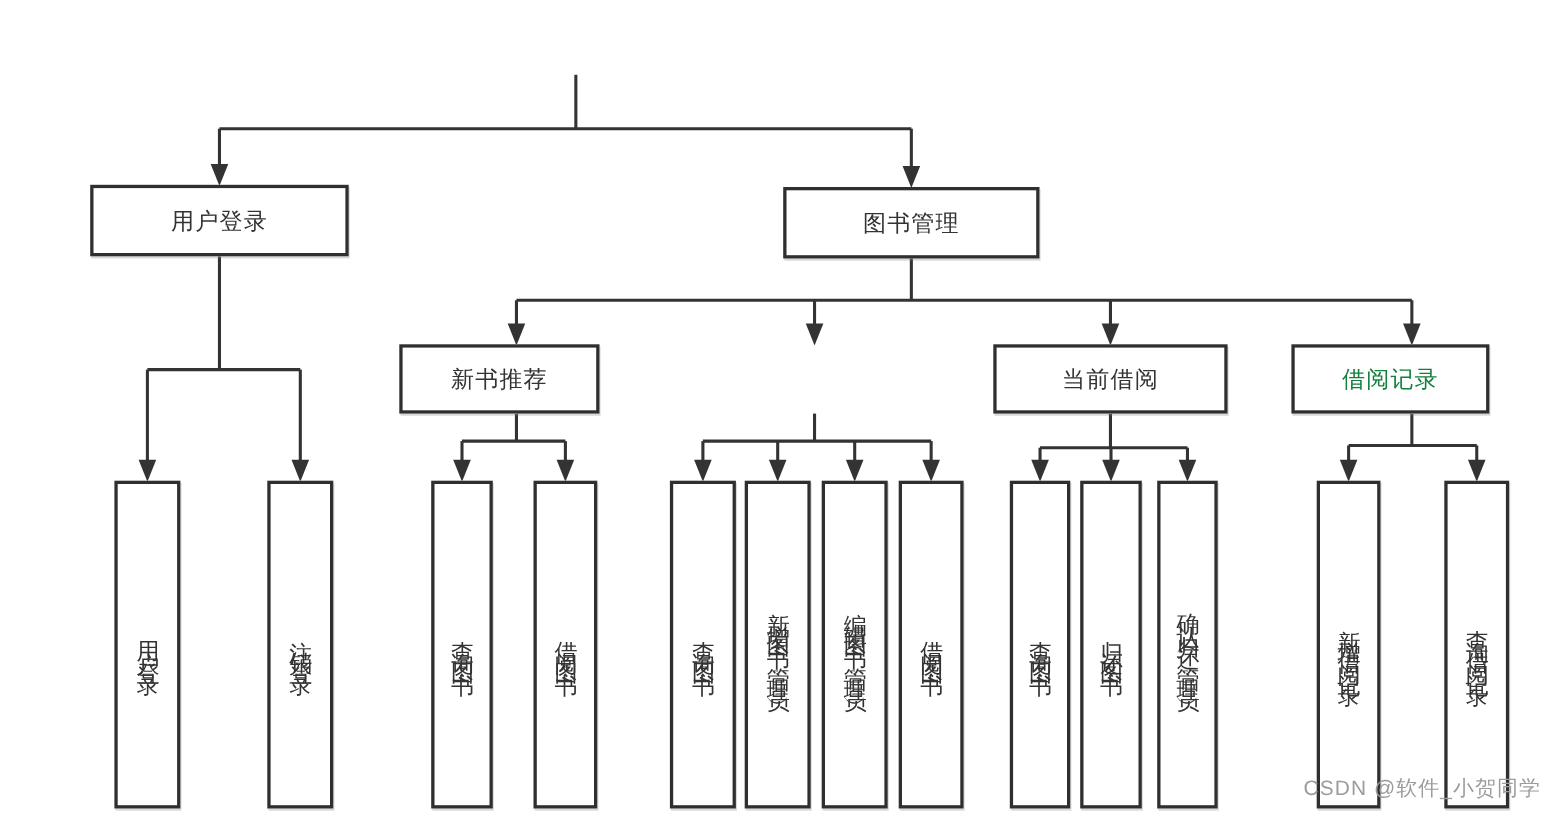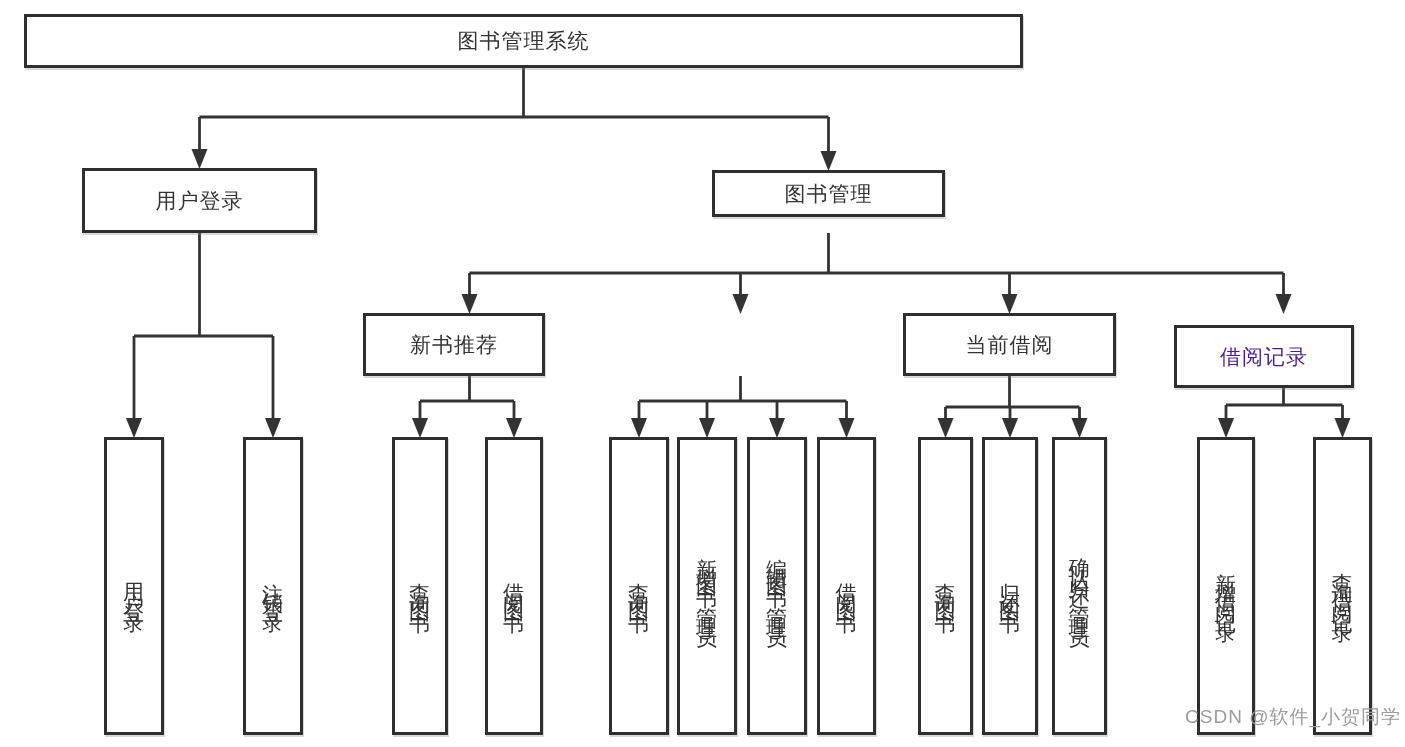--- a/index.html
+++ b/index.html
@@ -113,34 +113,33 @@
       <line x1="1283.5" y1="273" x2="1283.5" y2="296" stroke="#333333" stroke-width="2.8"></line>
       <polygon points="1275.5,294 1291.5,294 1283.5,314" fill="#333333"></polygon>
       <line x1="1283.5" y1="376" x2="1283.5" y2="405" stroke="#333333" stroke-width="2.8"></line>
       <line x1="1226" y1="405" x2="1342.5" y2="405" stroke="#333333" stroke-width="2.8"></line>
       <line x1="1226" y1="405" x2="1226" y2="420" stroke="#333333" stroke-width="2.8"></line>
       <polygon points="1218,418 1234,418 1226,438" fill="#333333"></polygon>
       <line x1="1342.5" y1="405" x2="1342.5" y2="420" stroke="#333333" stroke-width="2.8"></line>
       <polygon points="1334.5,418 1350.5,418 1342.5,438" fill="#333333"></polygon>
     </svg>
   <div id="nodes-layer">
-      <div class="node h" style="left: 24px; top: 14px; width: 999px; height: 54px; border-color: rgb(47, 47, 47); background: rgb(255, 255, 255); color: rgb(51, 51, 51);">图书管理系统</div>
       <div class="node h" style="left: 82px; top: 168px; width: 235px; height: 65px; border-color: rgb(47, 47, 47); background: rgb(255, 255, 255); color: rgb(51, 51, 51);">用户登录</div>
       <div class="node v" style="left: 104px; top: 437px; width: 60px; height: 298px; border-color: rgb(47, 47, 47); background: rgb(255, 255, 255); color: rgb(51, 51, 51);">用户登录</div>
       <div class="node v" style="left: 243px; top: 437px; width: 60px; height: 298px; border-color: rgb(47, 47, 47); background: rgb(255, 255, 255); color: rgb(51, 51, 51);">注销登录</div>
-      <div class="node h" style="left: 712px; top: 170px; width: 233px; height: 47px; border-color: rgb(47, 47, 47); background: rgb(255, 255, 255); color: rgb(51, 51, 51);">图书管理</div>
+      <div class="node h" style="left: 712px; top: 170px; width: 233px; height: 65px; border-color: rgb(47, 47, 47); background: rgb(255, 255, 255); color: rgb(51, 51, 51);">图书管理</div>
       <div class="node h" style="left: 363px; top: 313px; width: 182px; height: 63px; border-color: rgb(47, 47, 47); background: rgb(255, 255, 255); color: rgb(51, 51, 51);">新书推荐</div>
       <div class="node v" style="left: 392px; top: 437px; width: 56px; height: 298px; border-color: rgb(47, 47, 47); background: rgb(255, 255, 255); color: rgb(51, 51, 51);">查询图书</div>
       <div class="node v" style="left: 485px; top: 437px; width: 58px; height: 298px; border-color: rgb(47, 47, 47); background: rgb(255, 255, 255); color: rgb(51, 51, 51);">借阅图书</div>
       <div class="node v" style="left: 609px; top: 437px; width: 60px; height: 298px; border-color: rgb(47, 47, 47); background: rgb(255, 255, 255); color: rgb(51, 51, 51);">查询图书</div>
       <div class="node v" style="left: 677px; top: 437px; width: 60px; height: 298px; border-color: rgb(47, 47, 47); background: rgb(255, 255, 255); color: rgb(51, 51, 51);">新增图书（管理员）</div>
       <div class="node v" style="left: 747px; top: 437px; width: 60px; height: 298px; border-color: rgb(47, 47, 47); background: rgb(255, 255, 255); color: rgb(51, 51, 51);">编辑图书（管理员）</div>
       <div class="node v" style="left: 817px; top: 437px; width: 59px; height: 298px; border-color: rgb(47, 47, 47); background: rgb(255, 255, 255); color: rgb(51, 51, 51);">借阅图书</div>
       <div class="node h" style="left: 903px; top: 313px; width: 213px; height: 63px; border-color: rgb(47, 47, 47); background: rgb(255, 255, 255); color: rgb(51, 51, 51);">当前借阅</div>
       <div class="node v" style="left: 918px; top: 437px; width: 55px; height: 298px; border-color: rgb(47, 47, 47); background: rgb(255, 255, 255); color: rgb(51, 51, 51);">查询图书</div>
       <div class="node v" style="left: 982px; top: 437px; width: 56px; height: 298px; border-color: rgb(47, 47, 47); background: rgb(255, 255, 255); color: rgb(51, 51, 51);">归还图书</div>
       <div class="node v" style="left: 1052px; top: 437px; width: 55px; height: 298px; border-color: rgb(47, 47, 47); background: rgb(255, 255, 255); color: rgb(51, 51, 51);">确认归还（管理员）</div>
-      <div class="node h" style="left: 1174px; top: 313px; width: 180px; height: 63px; border-color: rgb(47, 47, 47); background: rgb(255, 255, 255); color: #4c1d95; margin-top: 12px;">借阅记录</div>
+      <div class="node h" style="left: 1174px; top: 313px; width: 180px; height: 63px; border-color: rgb(47, 47, 47); background: rgb(255, 255, 255); color: #15803d;">借阅记录</div>
       <div class="node v" style="left: 1197px; top: 437px; width: 58px; height: 298px; border-color: rgb(47, 47, 47); background: rgb(255, 255, 255); color: rgb(51, 51, 51);">新增借阅记录</div>
       <div class="node v" style="left: 1313px; top: 437px; width: 59px; height: 298px; border-color: rgb(47, 47, 47); background: rgb(255, 255, 255); color: rgb(51, 51, 51);">查询借阅记录</div>
     </div>
   <div class="watermark" style="color: rgb(156, 156, 156);">CSDN @软件_小贺同学</div>
 </div>
 
 </body></html>

